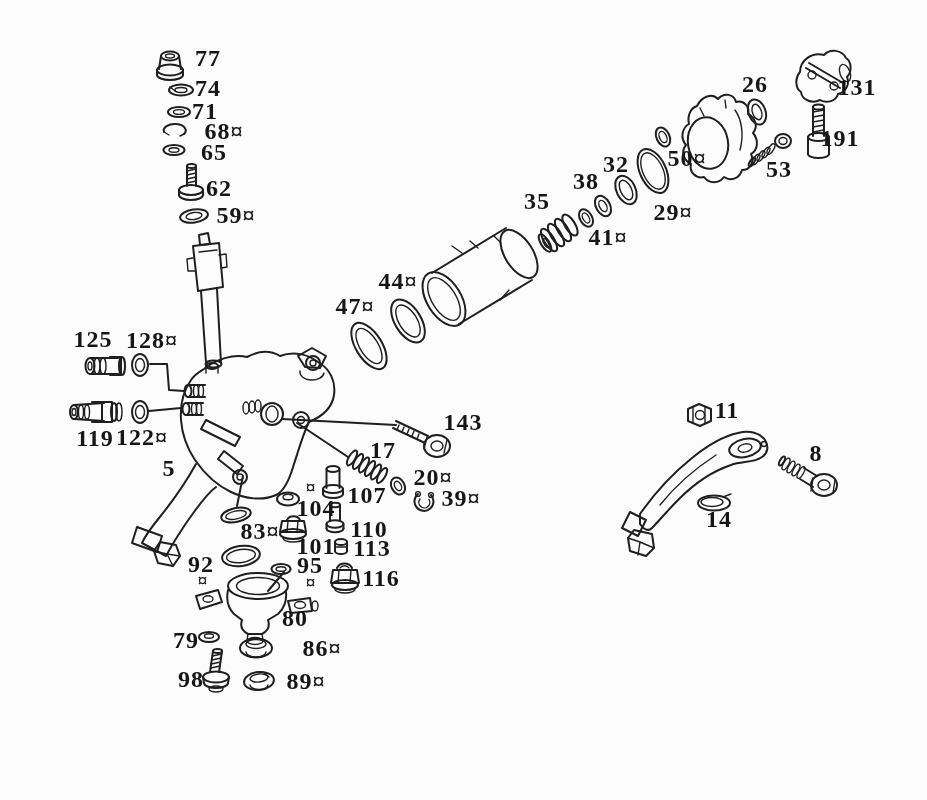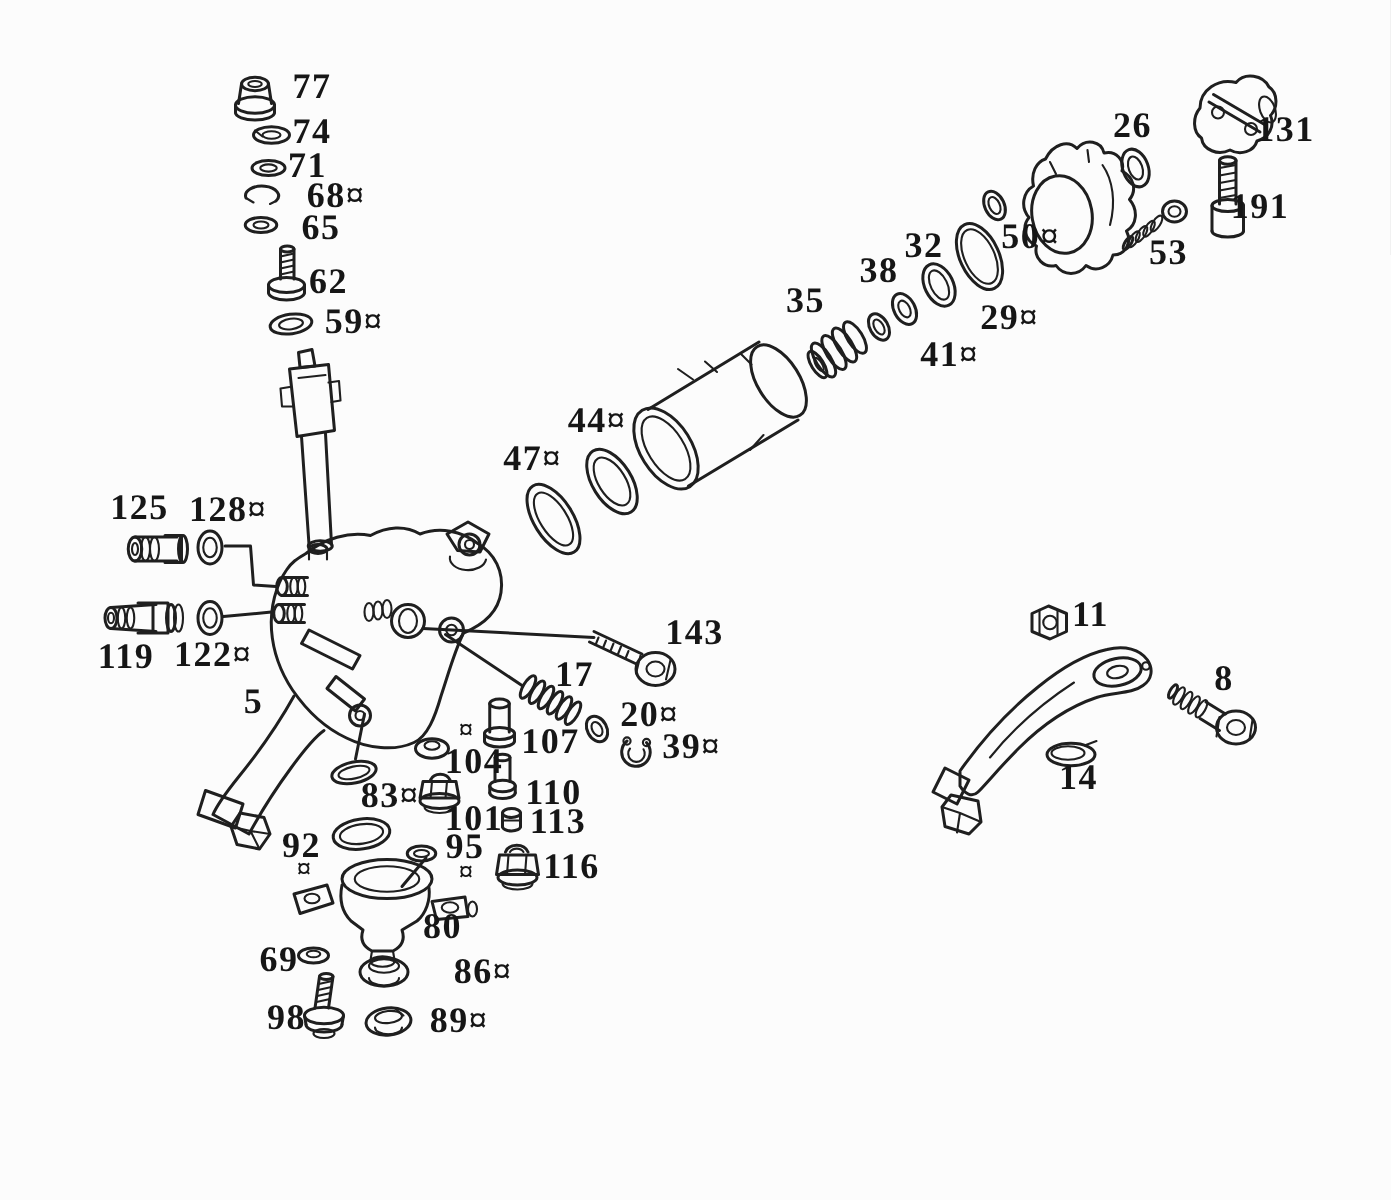--- a/index.html
+++ b/index.html
@@ -377,50 +377,50 @@
 <div id="labels-layer">
       <div class="part-label" style="left: 208px; top: 58px;">77</div>
       <div class="part-label" style="left: 208px; top: 88px;">74</div>
       <div class="part-label" style="left: 205px; top: 111px;">71</div>
       <div class="part-label" style="left: 224px; top: 131px;">68¤</div>
       <div class="part-label" style="left: 214px; top: 152px;">65</div>
       <div class="part-label" style="left: 219px; top: 188px;">62</div>
       <div class="part-label" style="left: 236px; top: 215px;">59¤</div>
       <div class="part-label" style="left: 93px; top: 339px;">125</div>
       <div class="part-label" style="left: 152px; top: 340px;">128¤</div>
-      <div class="part-label" style="left: 84px; top: 438px;">119</div>
+      <div class="part-label" style="left: 95px; top: 438px;">119</div>
       <div class="part-label" style="left: 142px; top: 437px;">122¤</div>
       <div class="part-label" style="left: 169px; top: 468px;">5</div>
       <div class="part-label" style="left: 463px; top: 422px; text-align: right;">143</div>
       <div class="part-label" style="left: 383px; top: 450px;">17</div>
       <div class="part-label" style="left: 433px; top: 477px;">20¤</div>
       <div class="part-label" style="left: 461px; top: 498px;">39¤</div>
       <div class="part-label" style="left: 367px; top: 495px;">107</div>
       <div class="part-label sym" style="left: 311px; top: 487px;">¤</div>
       <div class="part-label" style="left: 316px; top: 508px;">104</div>
       <div class="part-label" style="left: 260px; top: 531px;">83¤</div>
       <div class="part-label" style="left: 316px; top: 546px;">101</div>
       <div class="part-label" style="left: 369px; top: 529px;">110</div>
       <div class="part-label" style="left: 372px; top: 548px;">113</div>
       <div class="part-label" style="left: 381px; top: 578px;">116</div>
       <div class="part-label" style="left: 310px; top: 565px;">95</div>
       <div class="part-label sym" style="left: 311px; top: 582px;">¤</div>
       <div class="part-label" style="left: 201px; top: 564px;">92</div>
       <div class="part-label sym" style="left: 203px; top: 580px;">¤</div>
       <div class="part-label" style="left: 295px; top: 618px;">80</div>
-      <div class="part-label" style="left: 186px; top: 640px;">69</div>
+      <div class="part-label" style="left: 186px; top: 640px;">79</div>
       <div class="part-label" style="left: 299px; top: 648px; margin-left: 23px;">86¤</div>
       <div class="part-label" style="left: 191px; top: 679px;">98</div>
       <div class="part-label" style="left: 306px; top: 681px;">89¤</div>
       <div class="part-label" style="left: 355px; top: 306px;">47¤</div>
       <div class="part-label" style="left: 398px; top: 281px;">44¤</div>
       <div class="part-label" style="left: 537px; top: 201px;">35</div>
       <div class="part-label" style="left: 586px; top: 181px;">38</div>
       <div class="part-label" style="left: 616px; top: 164px;">32</div>
-      <div class="part-label" style="left: 608px; top: 237px; margin-left: 25px;">41¤</div>
+      <div class="part-label" style="left: 608px; top: 237px;">41¤</div>
       <div class="part-label" style="left: 673px; top: 212px;">29¤</div>
       <div class="part-label" style="left: 687px; top: 114px; margin-top: 44px;">50¤</div>
       <div class="part-label" style="left: 755px; top: 84px;">26</div>
       <div class="part-label" style="left: 779px; top: 169px;">53</div>
       <div class="part-label" style="left: 857px; top: 87px;">131</div>
       <div class="part-label" style="left: 840px; top: 138px;">191</div>
       <div class="part-label" style="left: 727px; top: 410px;">11</div>
       <div class="part-label" style="left: 816px; top: 453px;">8</div>
       <div class="part-label" style="left: 719px; top: 519px;">14</div>
     </div>

